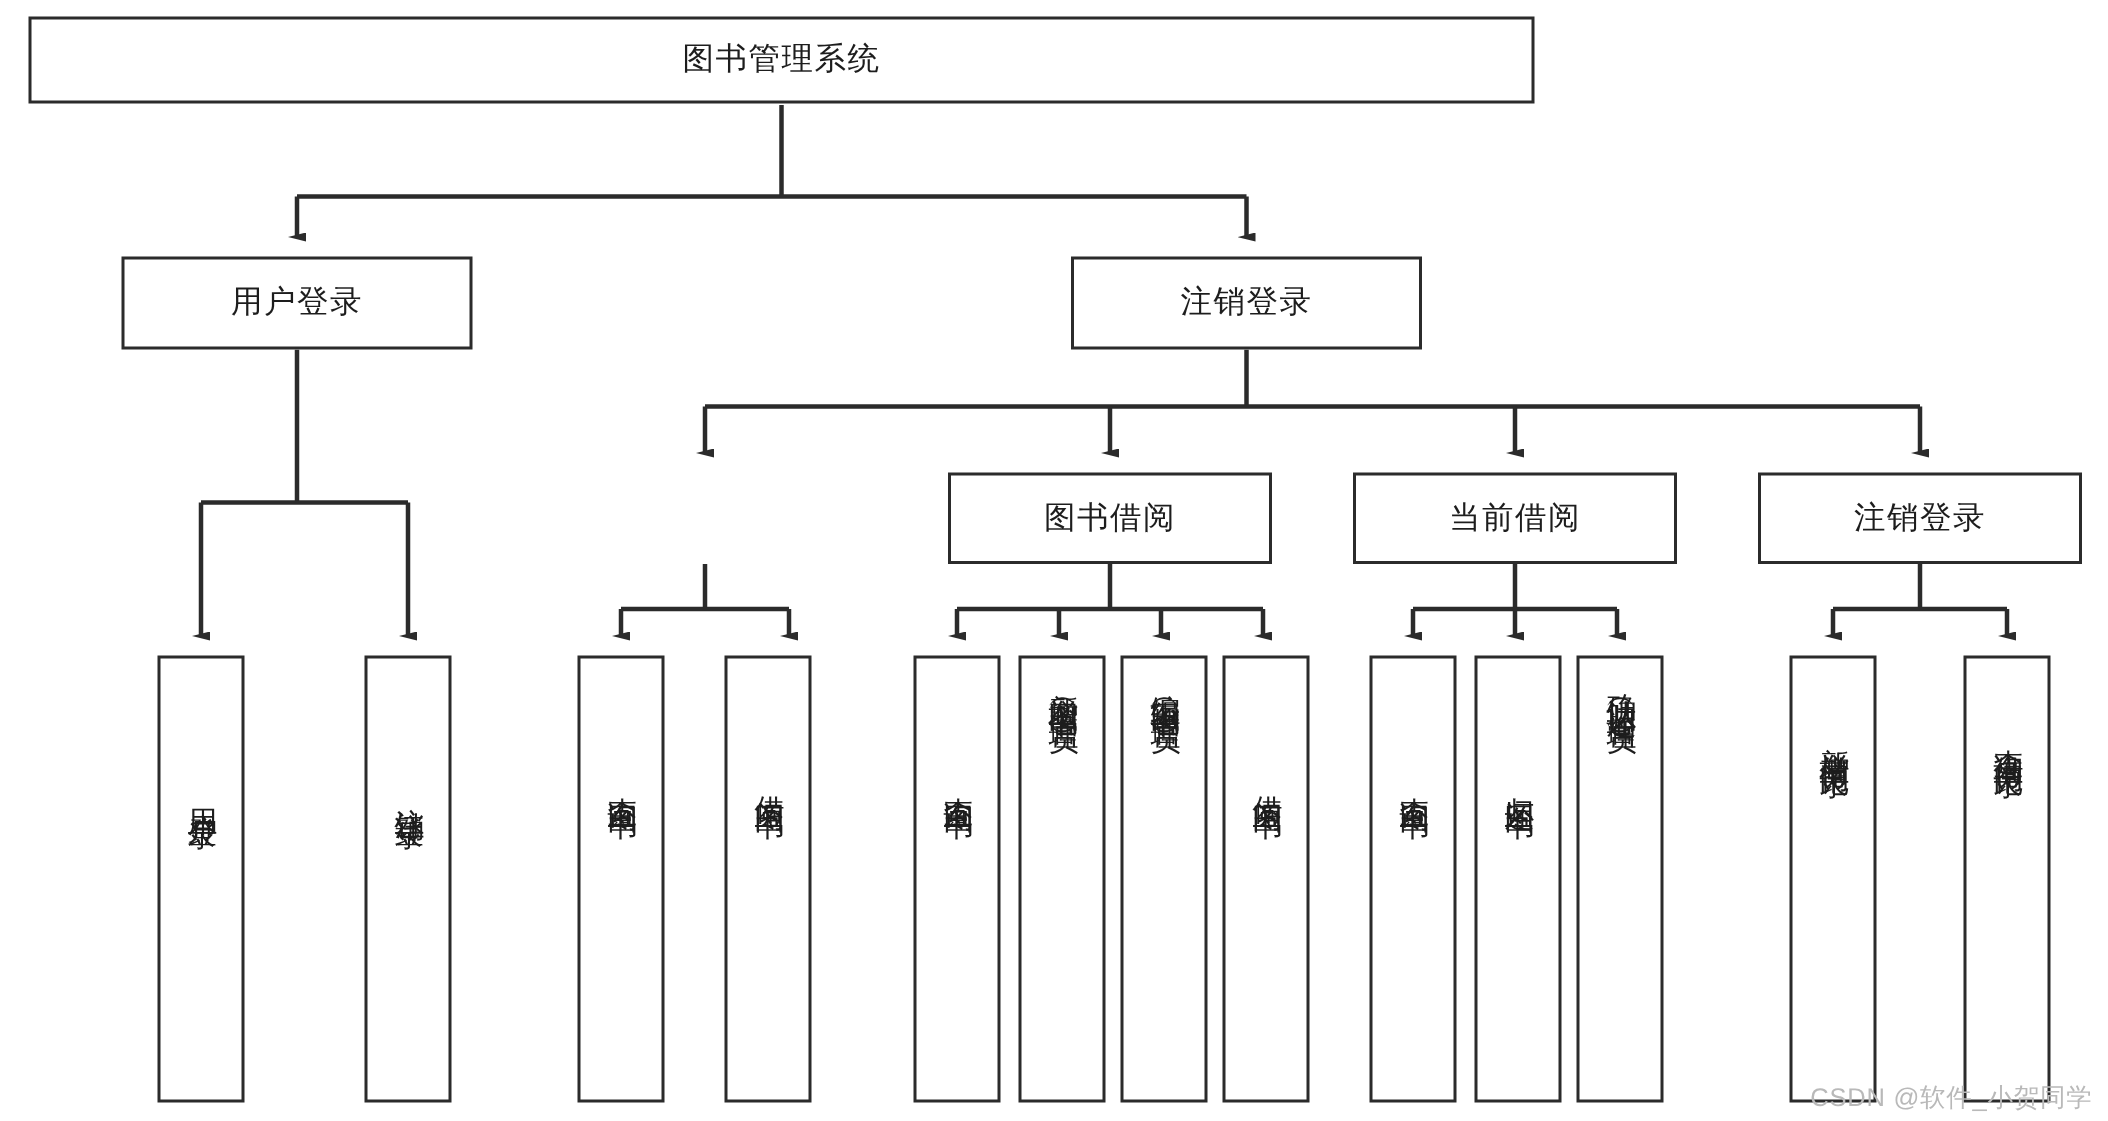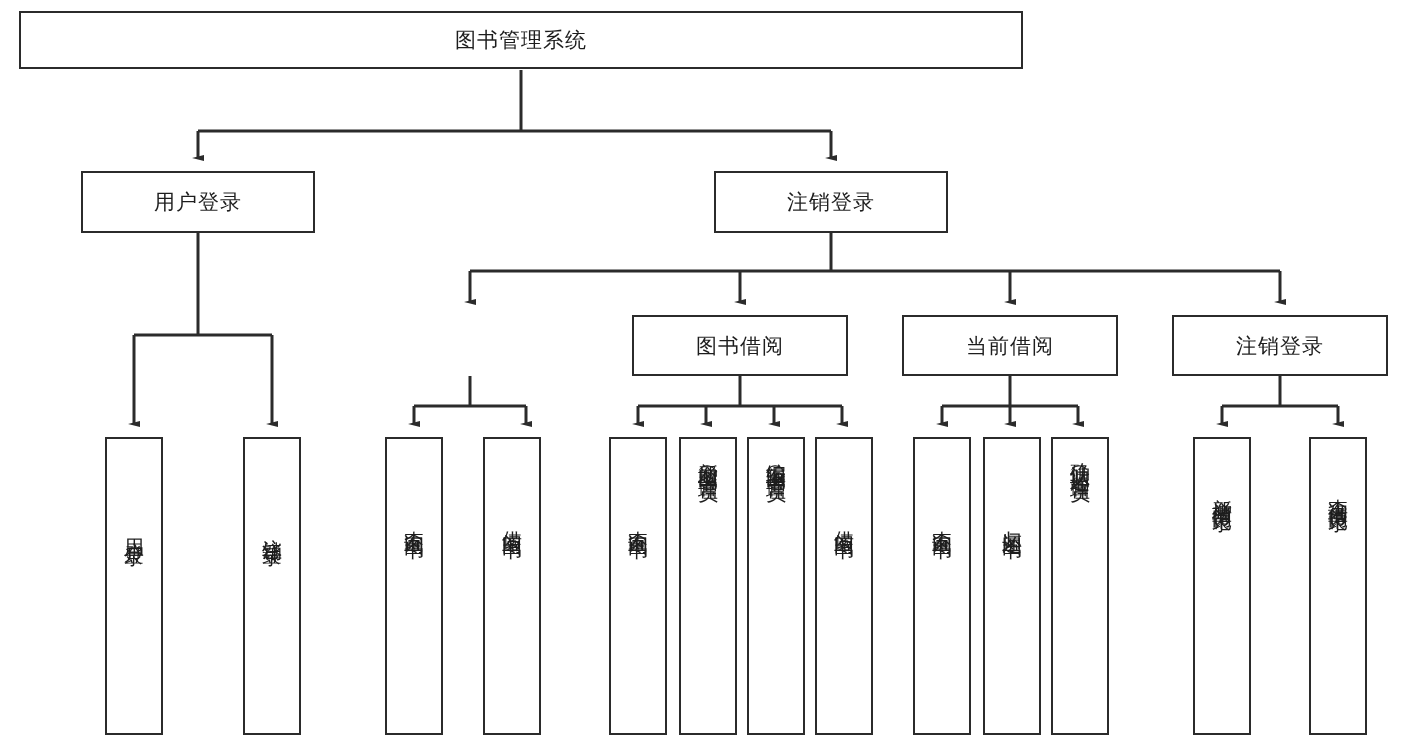--- a/index.html
+++ b/index.html
@@ -190,14 +190,15 @@
   </div>
 
   <div class="node node-v" style="left:1193px; top:437px; width:58px; height:298px;">
     <span class="vlabel" style="margin-top:38px;">新增借阅记录</span>
   </div>
 
   <div class="node node-v" style="left:1309px; top:437px; width:58px; height:298px;">
     <span class="vlabel" style="margin-top:38px;">查询借阅记录</span>
   </div>
 
+  <div class="watermark">CSDN @软件_小贺同学</div>
 
 </div>
 
 </body></html>

